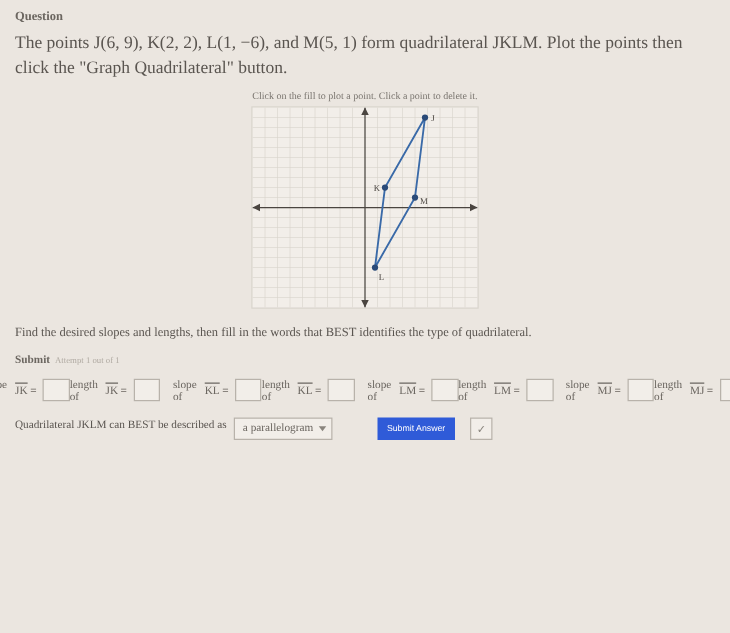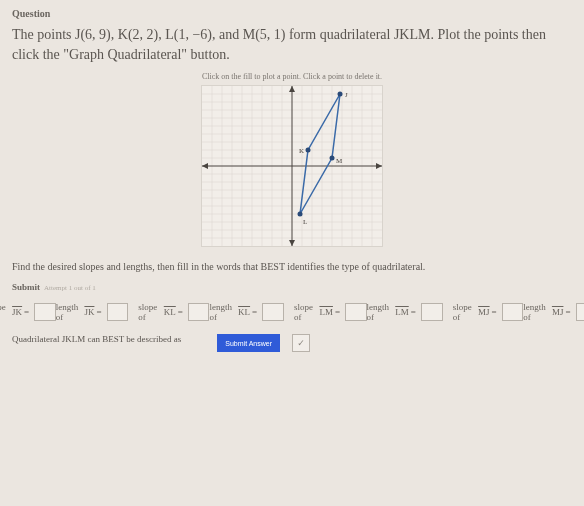--- a/index.html
+++ b/index.html
@@ -260,15 +260,16 @@
       <span>length of </span>
         <span class="seg">MJ</span>
         <span> =</span>
       <span class="blank"></span>
     </div>
   </div>
 </div>
 
 <div class="final-row">
   <span>Quadrilateral JKLM can BEST be described as</span>
+  <span class="dropdown">a parallelogram</span>
   <button class="submit-btn">Submit Answer</button>
   <span class="check-box">✓</span>
 </div>
 
 </body></html>

